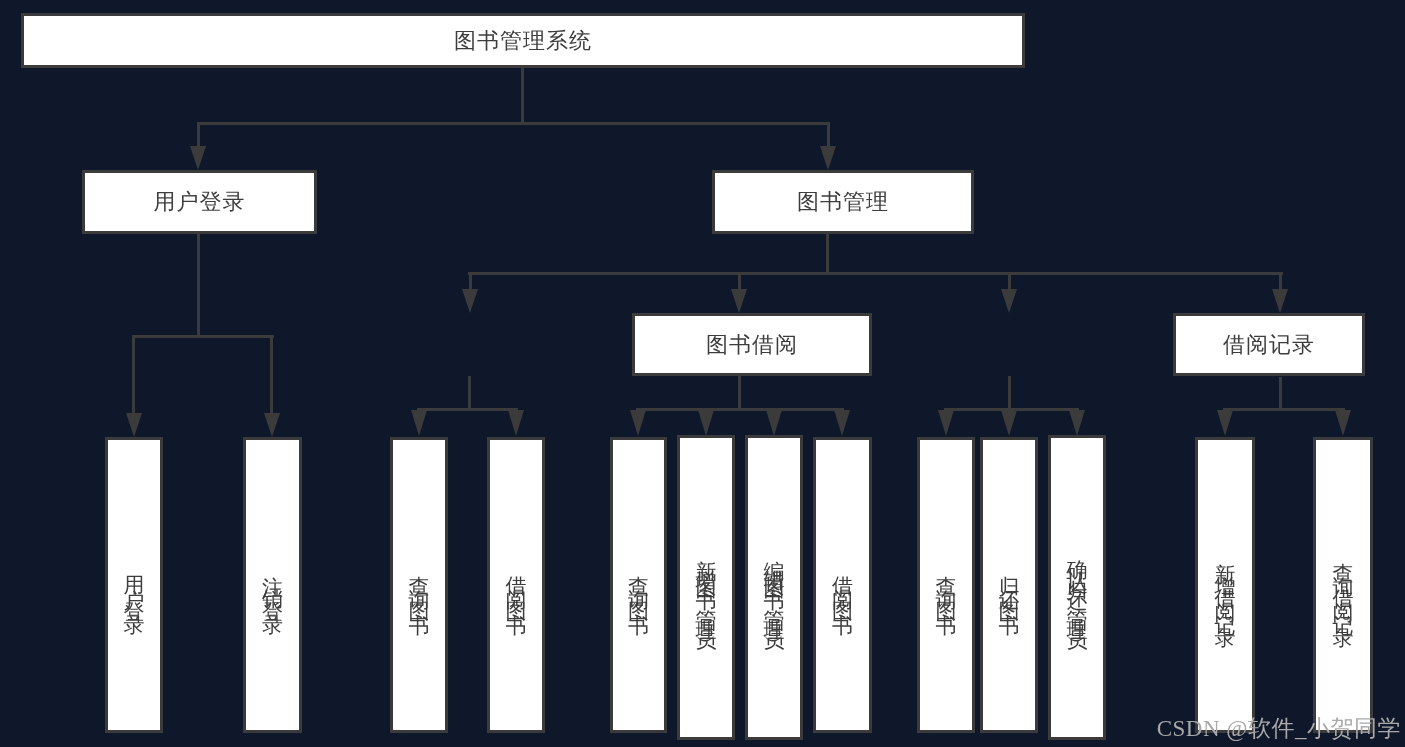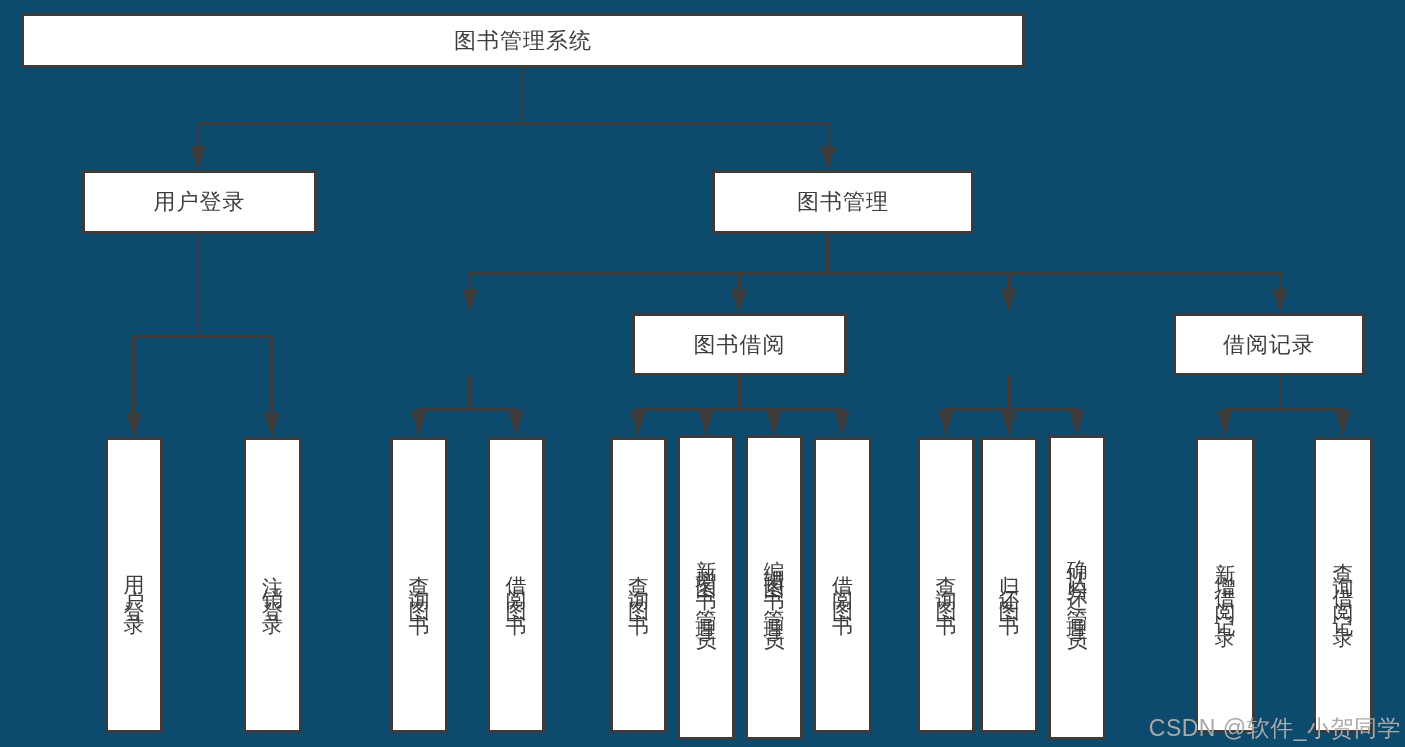--- a/index.html
+++ b/index.html
@@ -1,20 +1,20 @@
 <!DOCTYPE html>
 <html><head>
 <meta charset="utf-8">
 <style>
   html,body{margin:0;padding:0;background:#ffffff;}
   .canvas{
     position:relative;
     width:1405px;height:747px;
-    background:#0c4a6e;
-    font-family:Liberation Sans, sans-serif;
+    background:#0f172a;
+    font-family:Liberation Serif, serif;
     overflow:hidden;
   }
   .box{
     position:absolute;
     box-sizing:border-box;
     background:#ffffff;
     border:3px solid #3b3b3b;
     display:flex;align-items:center;justify-content:center;
     color:#3d3d3d;
   }
@@ -101,21 +101,21 @@
     <span>图书管理系统</span>
   </div>
 
   <div class="box hbox" style="left:82px;top:170px;width:235px;height:64px">
     <span>用户登录</span>
   </div>
   <div class="box hbox" style="left:712px;top:170px;width:262px;height:64px">
     <span>图书管理</span>
   </div>
 
-  <div class="box hbox" style="left:632px;top:313px;width:215px;height:63px">
+  <div class="box hbox" style="left:632px;top:313px;width:240px;height:63px">
     <span>图书借阅</span>
   </div>
   <div class="box hbox" style="left:1173px;top:313px;width:192px;height:63px">
     <span>借阅记录</span>
   </div>
 
   <div class="box leaf" style="left:105px;top:437px;width:58px;height:296px">
     <span class="vtext">用户登录</span>
   </div>
   <div class="box leaf" style="left:243px;top:437px;width:59px;height:296px">

